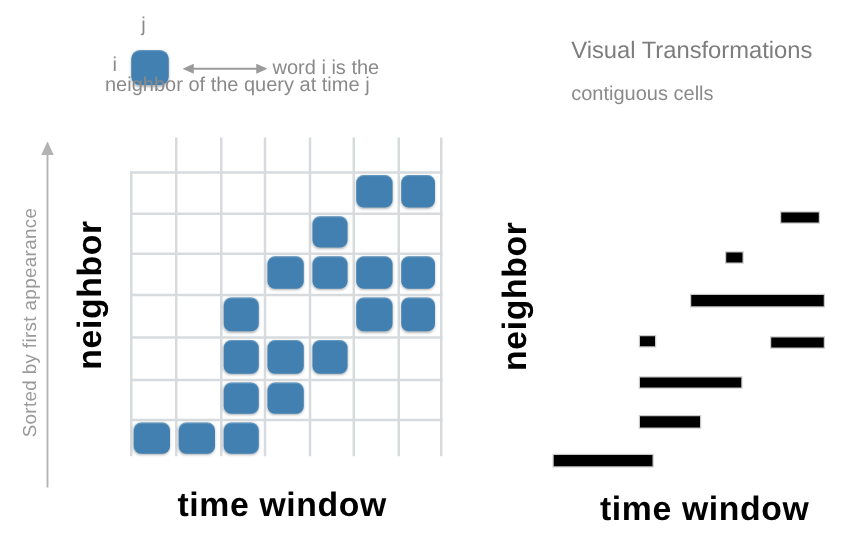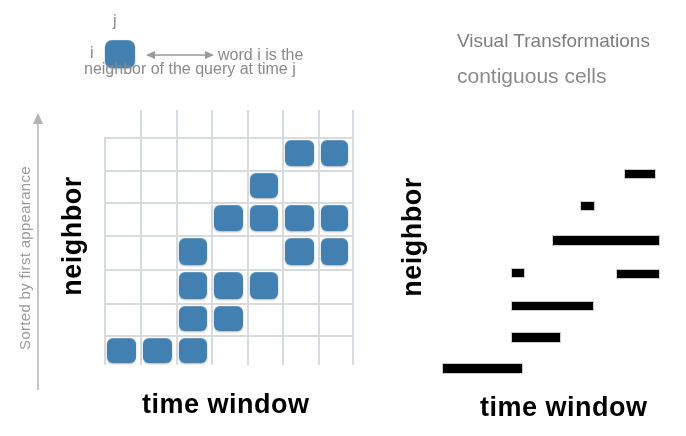--- a/index.html
+++ b/index.html
@@ -10,21 +10,21 @@
   .abs { position:absolute; }
   .rot {
     position:absolute; white-space:nowrap;
     transform:translate(-50%,-50%) rotate(-90deg);
   }
   .axis-label {
     font-weight:bold; font-size:27px; color:#000; letter-spacing:0.5px;
   }
   .legend-caption { font-size:16px; color:var(--muted-text,#8a8a8a); white-space:nowrap; }
   .title { font-size:19px; color:#7d7d7d; white-space:nowrap;text-align:center; }
-  .note { font-size:21px; color:var(--muted-text,#8a8a8a); white-space:nowrap; line-height:18px; }
+  .note { font-size:16px; color:var(--muted-text,#8a8a8a); white-space:nowrap; line-height:18px; }
   .sort-note { font-size:15px; color:#9a9a9a; letter-spacing:0.3px; }
   .vline { position:absolute; width:2px; background:var(--grid-line,#d8dbde); }
   .hline { position:absolute; height:2px; background:var(--grid-line,#d8dbde); }
   .cell-square {
     position:absolute; background:var(--cell-blue,#4180b1);
     border-radius:6px;
     box-shadow:0 1px 2px rgba(110,120,130,0.55), inset 0 1px 0 rgba(255,255,255,0.18);
   }
   .legend-square {
     position:absolute; left:105px; top:40px; width:30px; height:28px;

